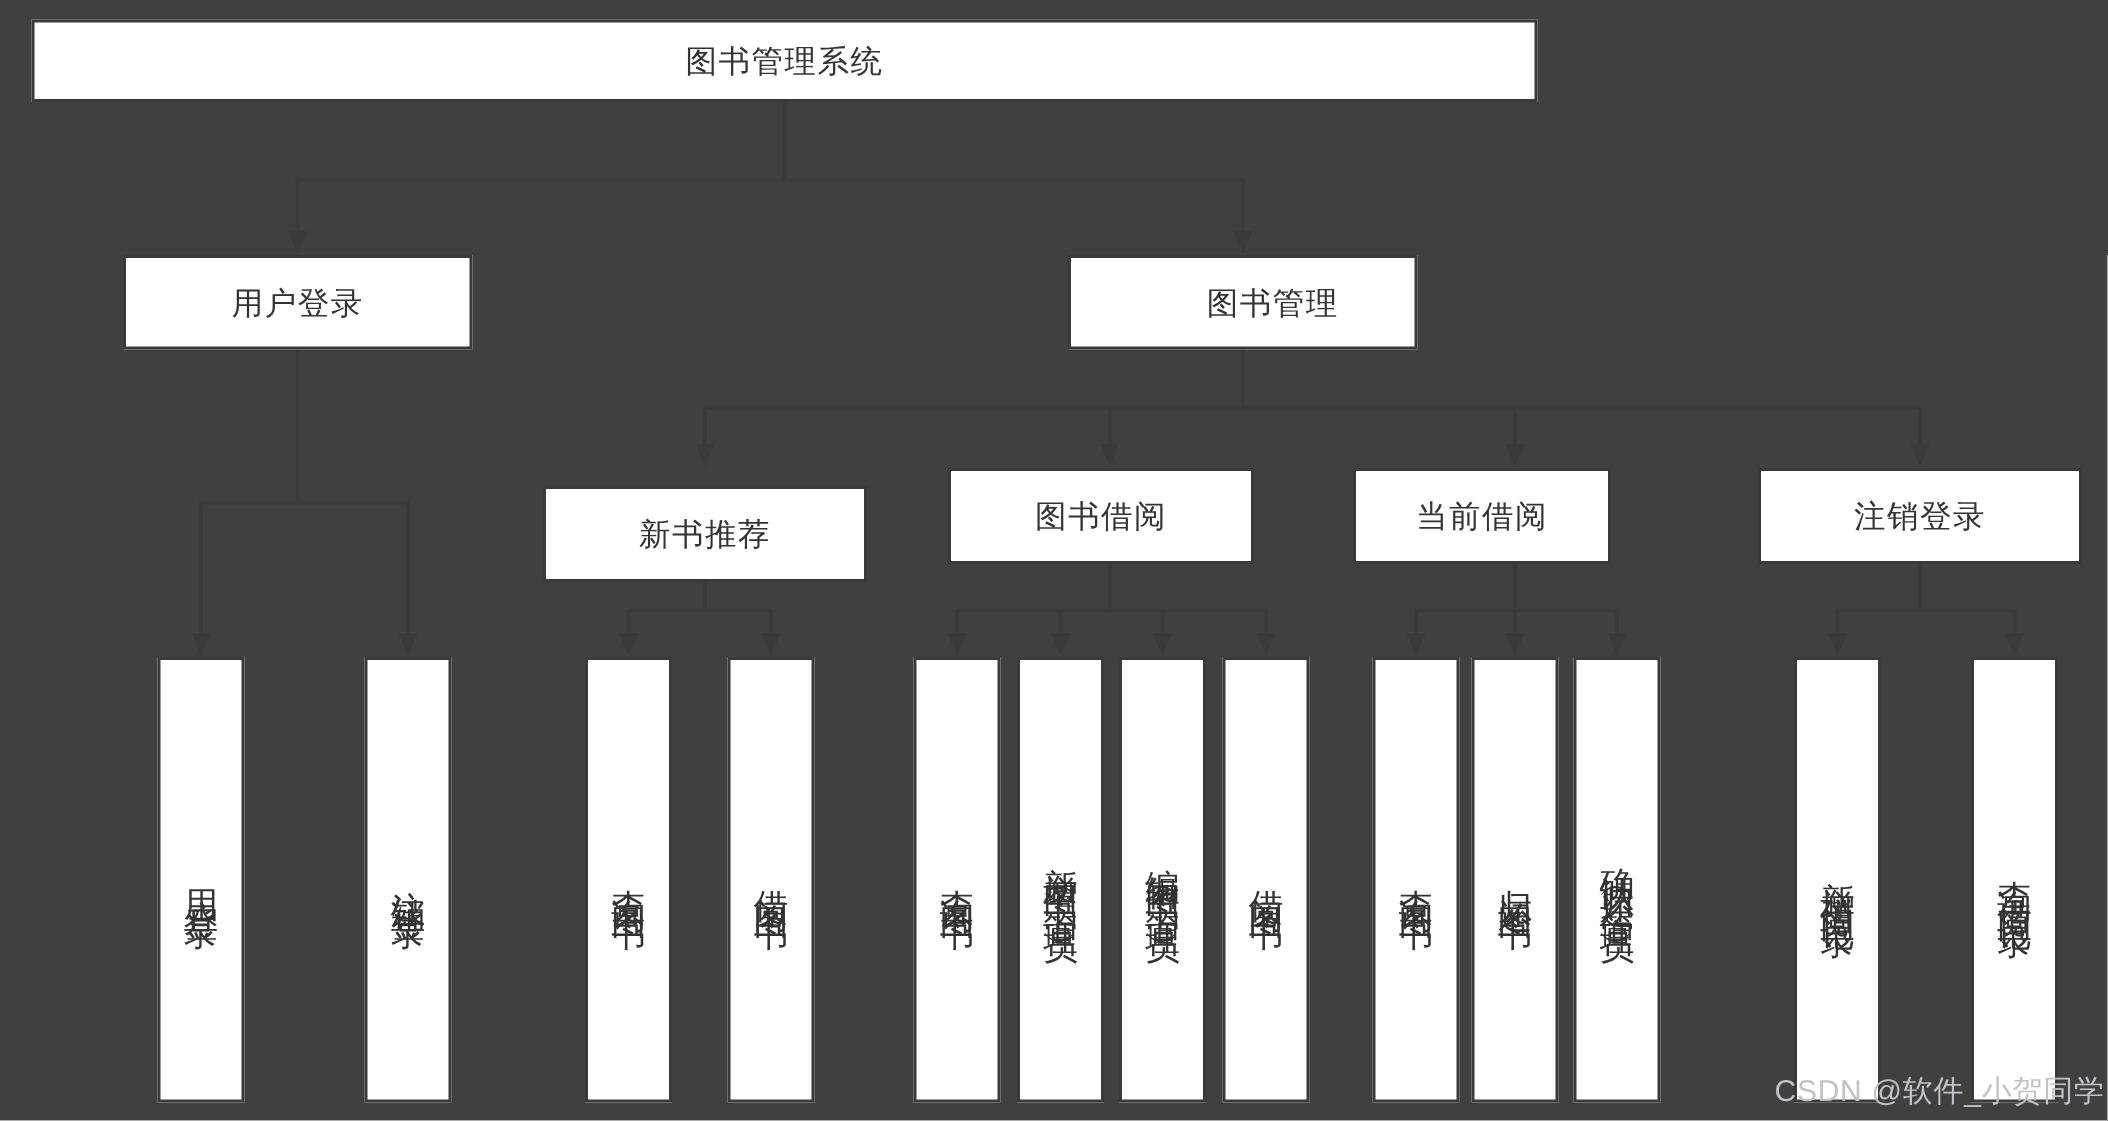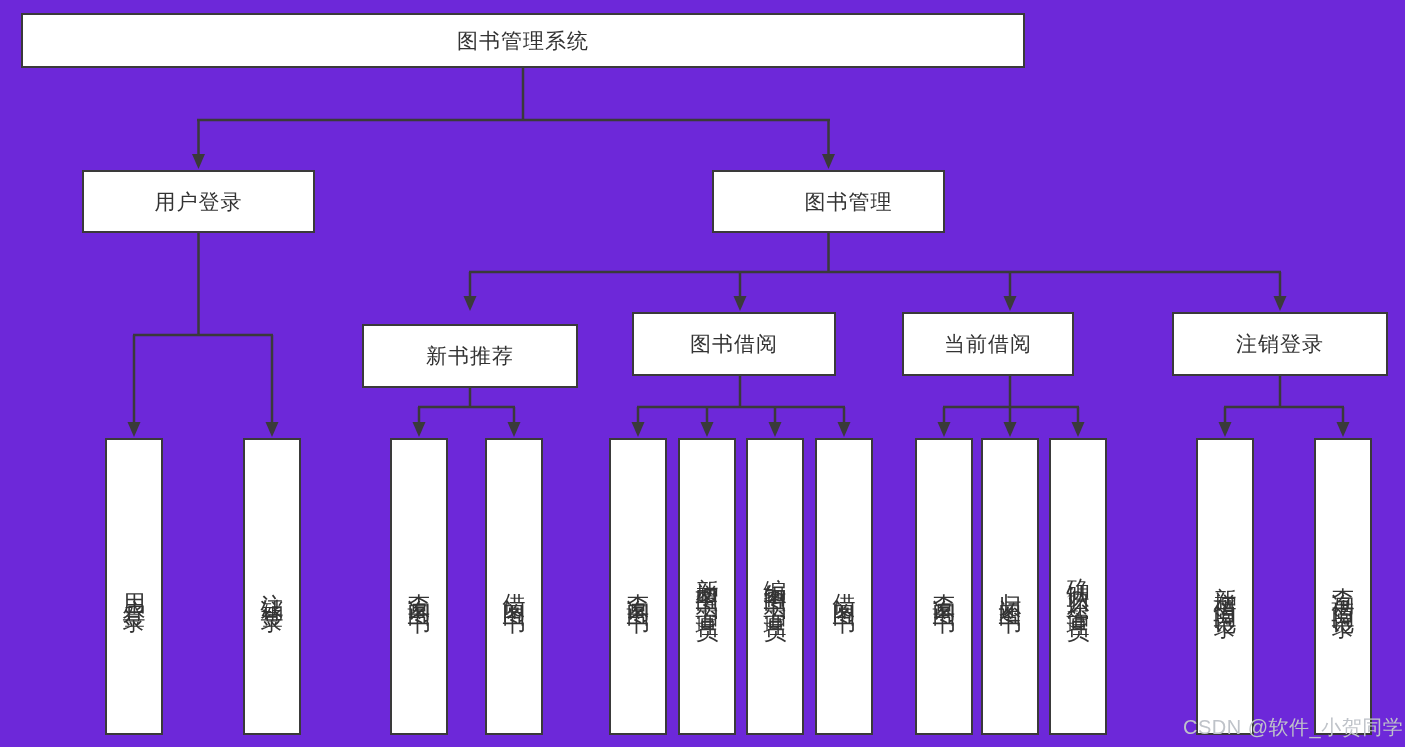--- a/index.html
+++ b/index.html
@@ -1,17 +1,17 @@
 <!DOCTYPE html>
 <html><head>
 <meta charset="utf-8">
 <style>
   html,body{margin:0;padding:0;background:#ffffff;}
   .stage{
-    position:relative;width:1405px;height:747px;background:#6d28d9;overflow:hidden;
+    position:relative;width:1405px;height:747px;background:#404040;overflow:hidden;
     font-family:"Liberation Sans",sans-serif;color:#333333;
   }
   .connectors{position:absolute;left:0;top:0;width:1405px;height:747px;}
   .node{
     position:absolute;box-sizing:border-box;background:#ffffff;
     border:2.5px solid #3a3a3a;display:flex;align-items:center;justify-content:center;
   }
   .hlabel{font-size:21px;letter-spacing:1px;white-space:nowrap;}
   .vbox{width:58px;}
   .vtext{

